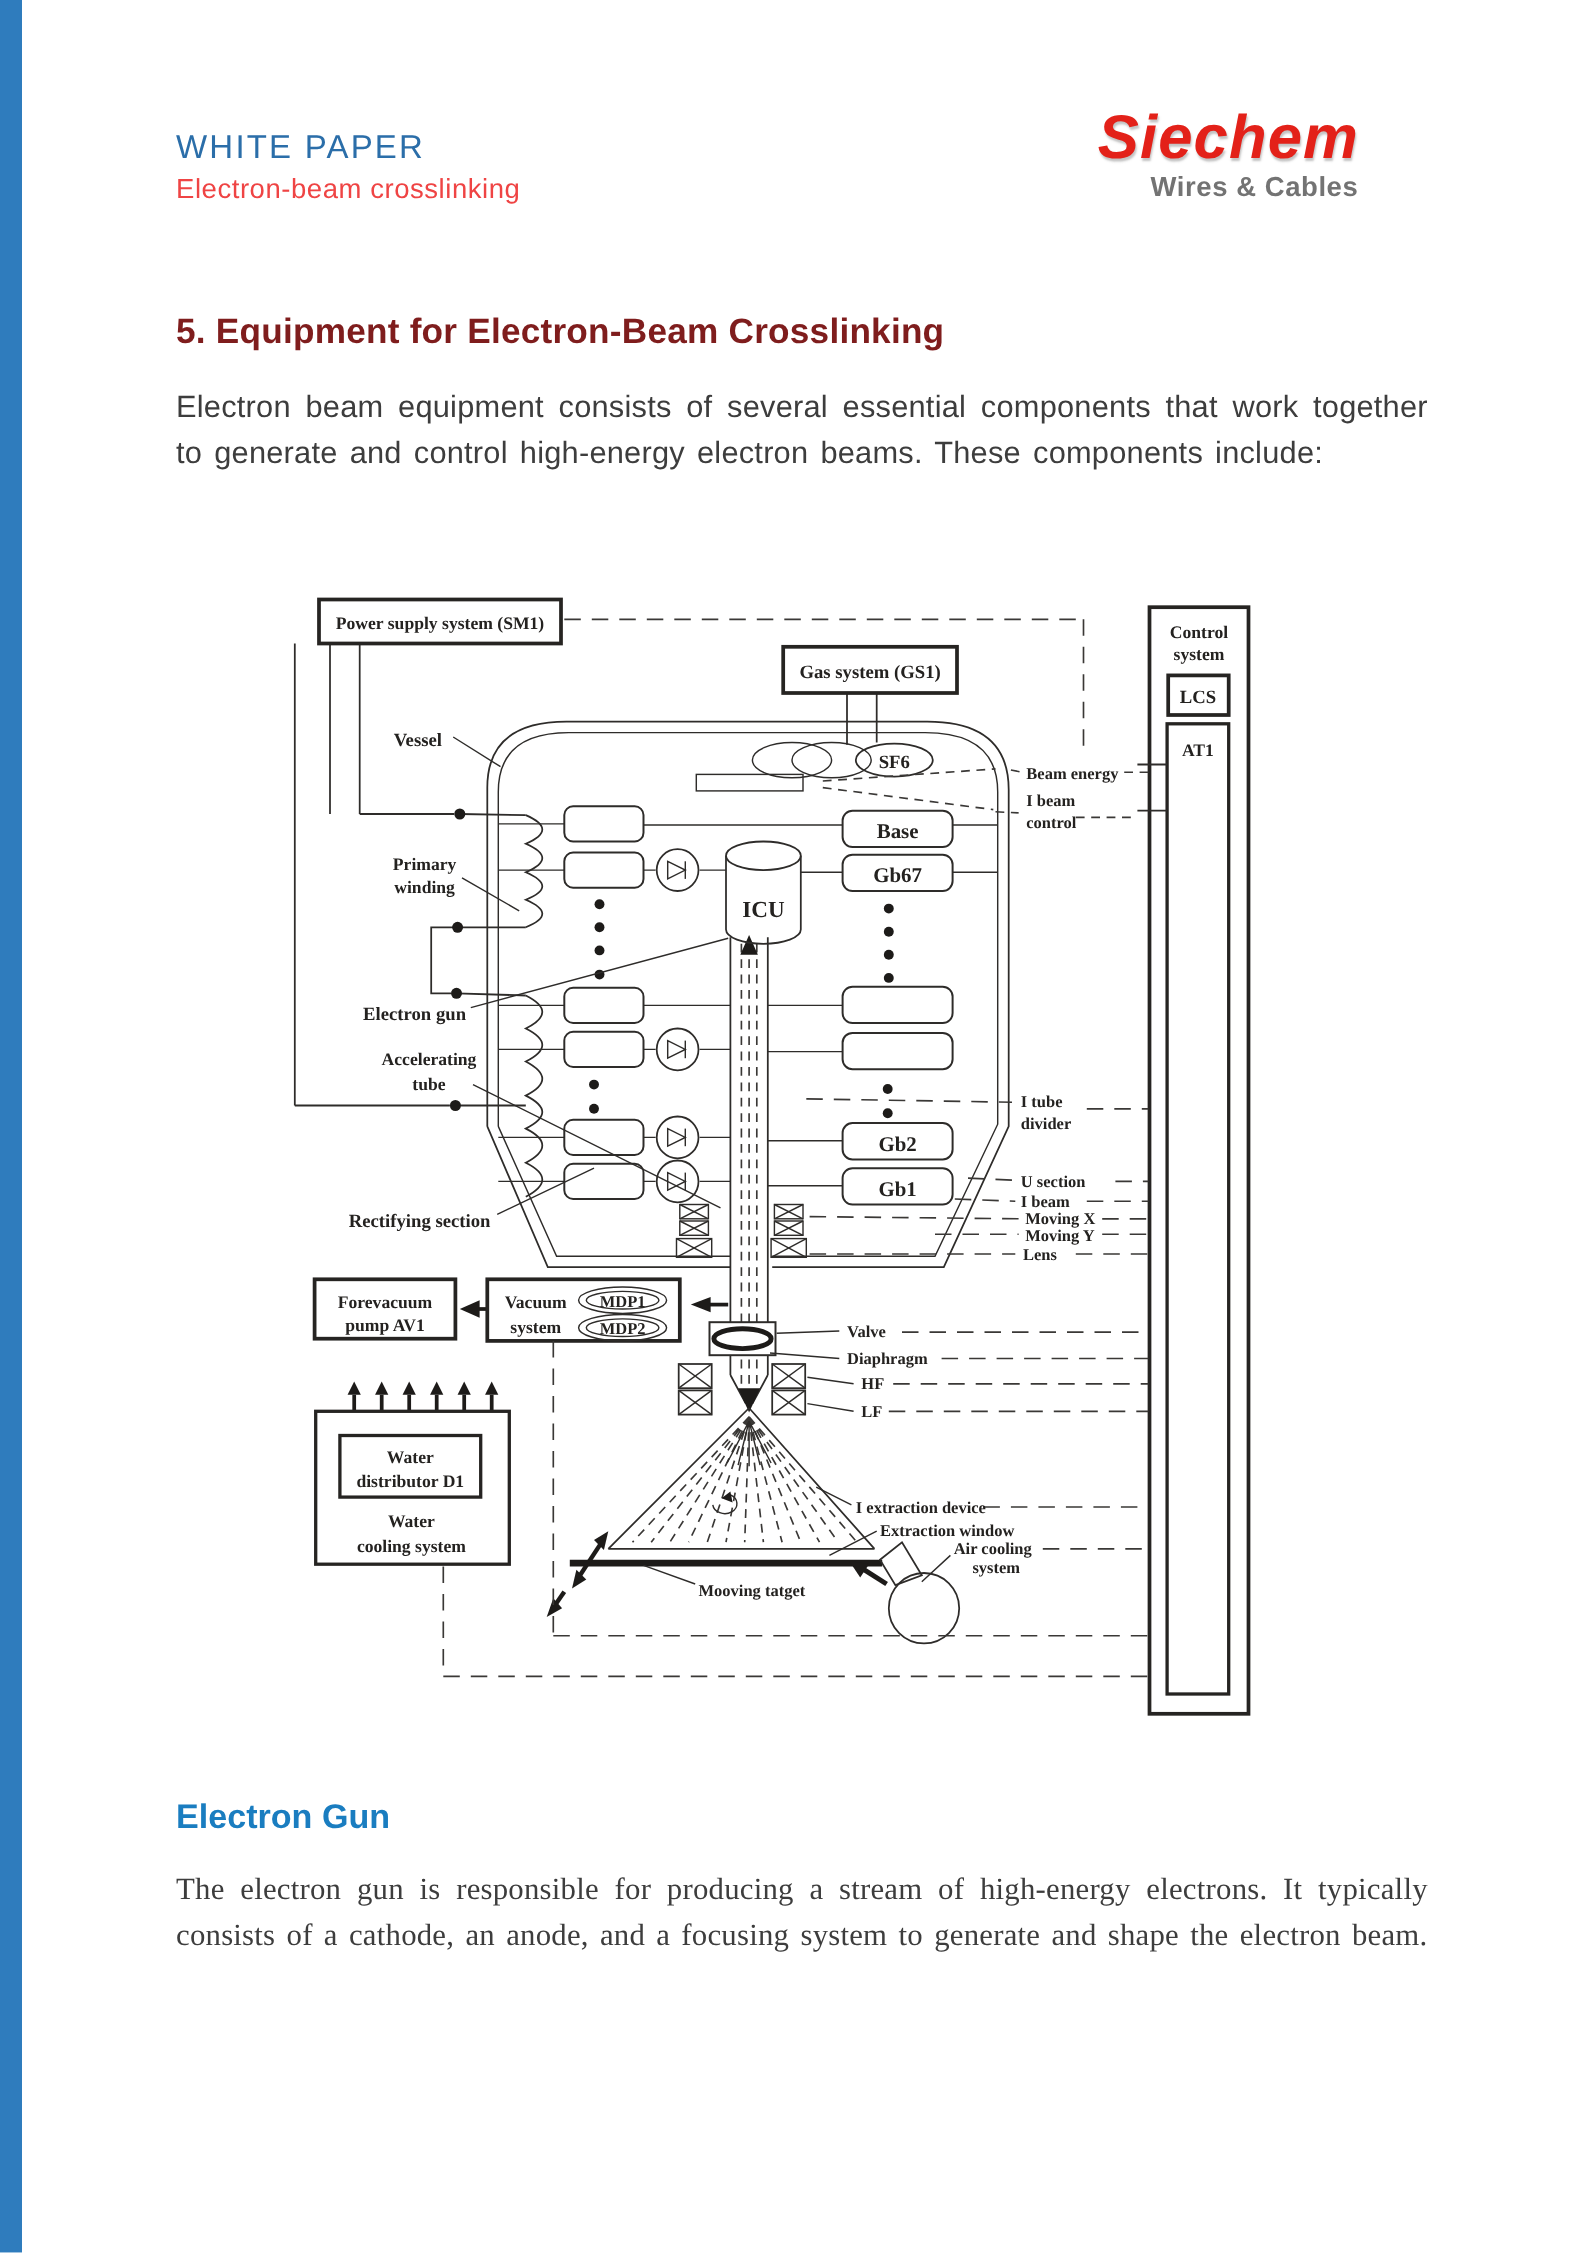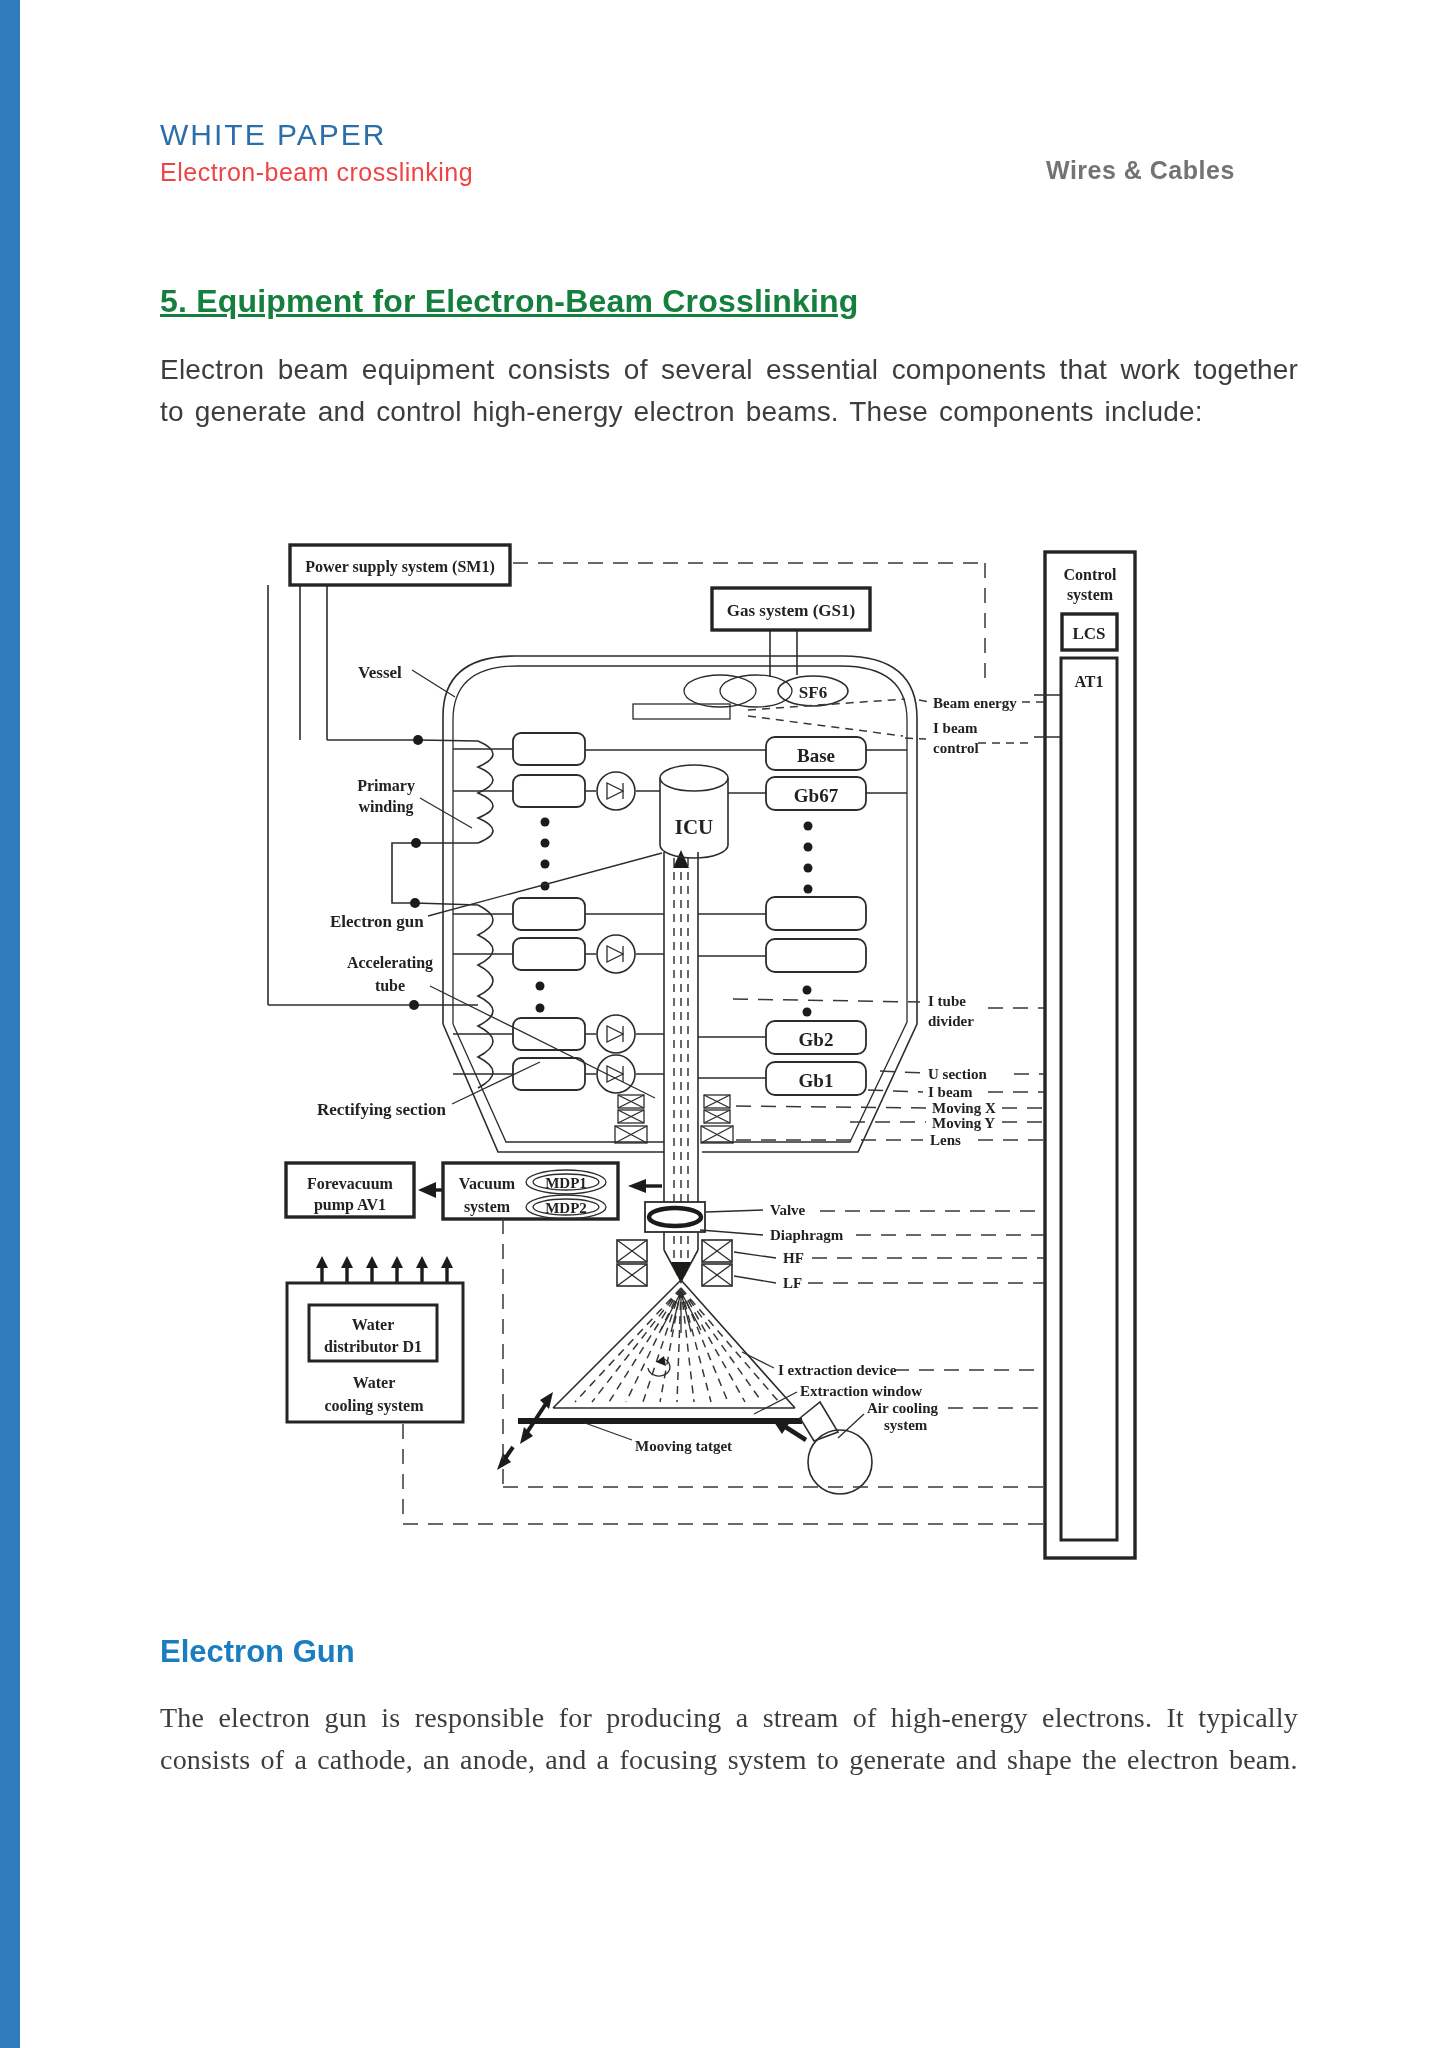--- a/index.html
+++ b/index.html
@@ -4,21 +4,21 @@
 <style>
   html,body{margin:0;padding:0;background:#ffffff;}
   #page{position:relative;width:1448px;height:2048px;background:#ffffff;overflow:hidden;
         font-family:"Liberation Sans",sans-serif;}
   #leftbar{position:absolute;left:0;top:0;width:20px;height:2048px;background:#2f7cbd;}
   .hdr-title{position:absolute;left:160px;top:118px;font-size:30px;letter-spacing:2px;color:#2b6ea9;}
   .hdr-sub{position:absolute;left:160px;top:158px;font-size:25px;letter-spacing:0.5px;color:#ef4444;}
   .logo-brand{position:absolute;left:998px;top:92px;font-size:56px;font-style:italic;font-weight:bold;
       color:#e32119;letter-spacing:1px;text-shadow:1px 2px 2px rgba(120,120,120,0.45);}
   .logo-tag{position:absolute;left:1046px;top:156px;font-size:25px;font-weight:bold;color:#737373;letter-spacing:0.5px;}
-  .h1{position:absolute;left:160px;top:283px;font-size:32px;font-weight:bold;color:#15803d;letter-spacing:0.2px;text-decoration:underline;}
+  .h1{position:absolute;left:160px;top:283px;font-size:32px;font-weight:bold;color:#7f1d1d;letter-spacing:0.2px;}
   .h2{position:absolute;left:160px;top:1634px;font-size:31px;font-weight:bold;color:#1a7dc0;}
   .para{position:absolute;left:160px;width:1138px;font-size:28px;line-height:42px;color:#3d3d3d;
         text-align:justify;letter-spacing:0.2px;word-spacing:3px;}
   #para1{top:349px;}
   #para2{top:1697px;font-family:Liberation Serif, serif;}
   svg text{font-family:"Liberation Serif",serif;font-weight:bold;fill:#242220;}
   .t15{font-size:15px;} .t16{font-size:16px;} .t17{font-size:17px;} .t19{font-size:19px;} .t21{font-size:21px;}
   .ln{stroke:#2e2c2a;stroke-width:1.6;fill:none;}
   .thin{stroke:#2e2c2a;stroke-width:1.3;fill:none;}
   .thk{stroke:#262422;stroke-width:3.4;fill:#ffffff;}
@@ -29,20 +29,21 @@
 </style>
 </head>
 <body>
 
 <div id="page">
   <div id="leftbar"></div>
 
   <div class="hdr-title">WHITE PAPER</div>
   <div class="hdr-sub">Electron-beam crosslinking</div>
 
+  <div class="logo-brand">Siechem</div>
   <div class="logo-tag">Wires &amp; Cables</div>
 
   <div class="h1">5. Equipment for Electron-Beam Crosslinking</div>
   <div id="para1" class="para">Electron beam equipment consists of several essential components that work together to generate and control high-energy electron beams. These components include:</div>
 
   <svg width="1448" height="2048" viewBox="0 0 1448 2048" style="position:absolute;left:0;top:0;">
 
     <defs>
       <g id="diode">
         <circle r="19" class="ln" fill="#ffffff"></circle>

